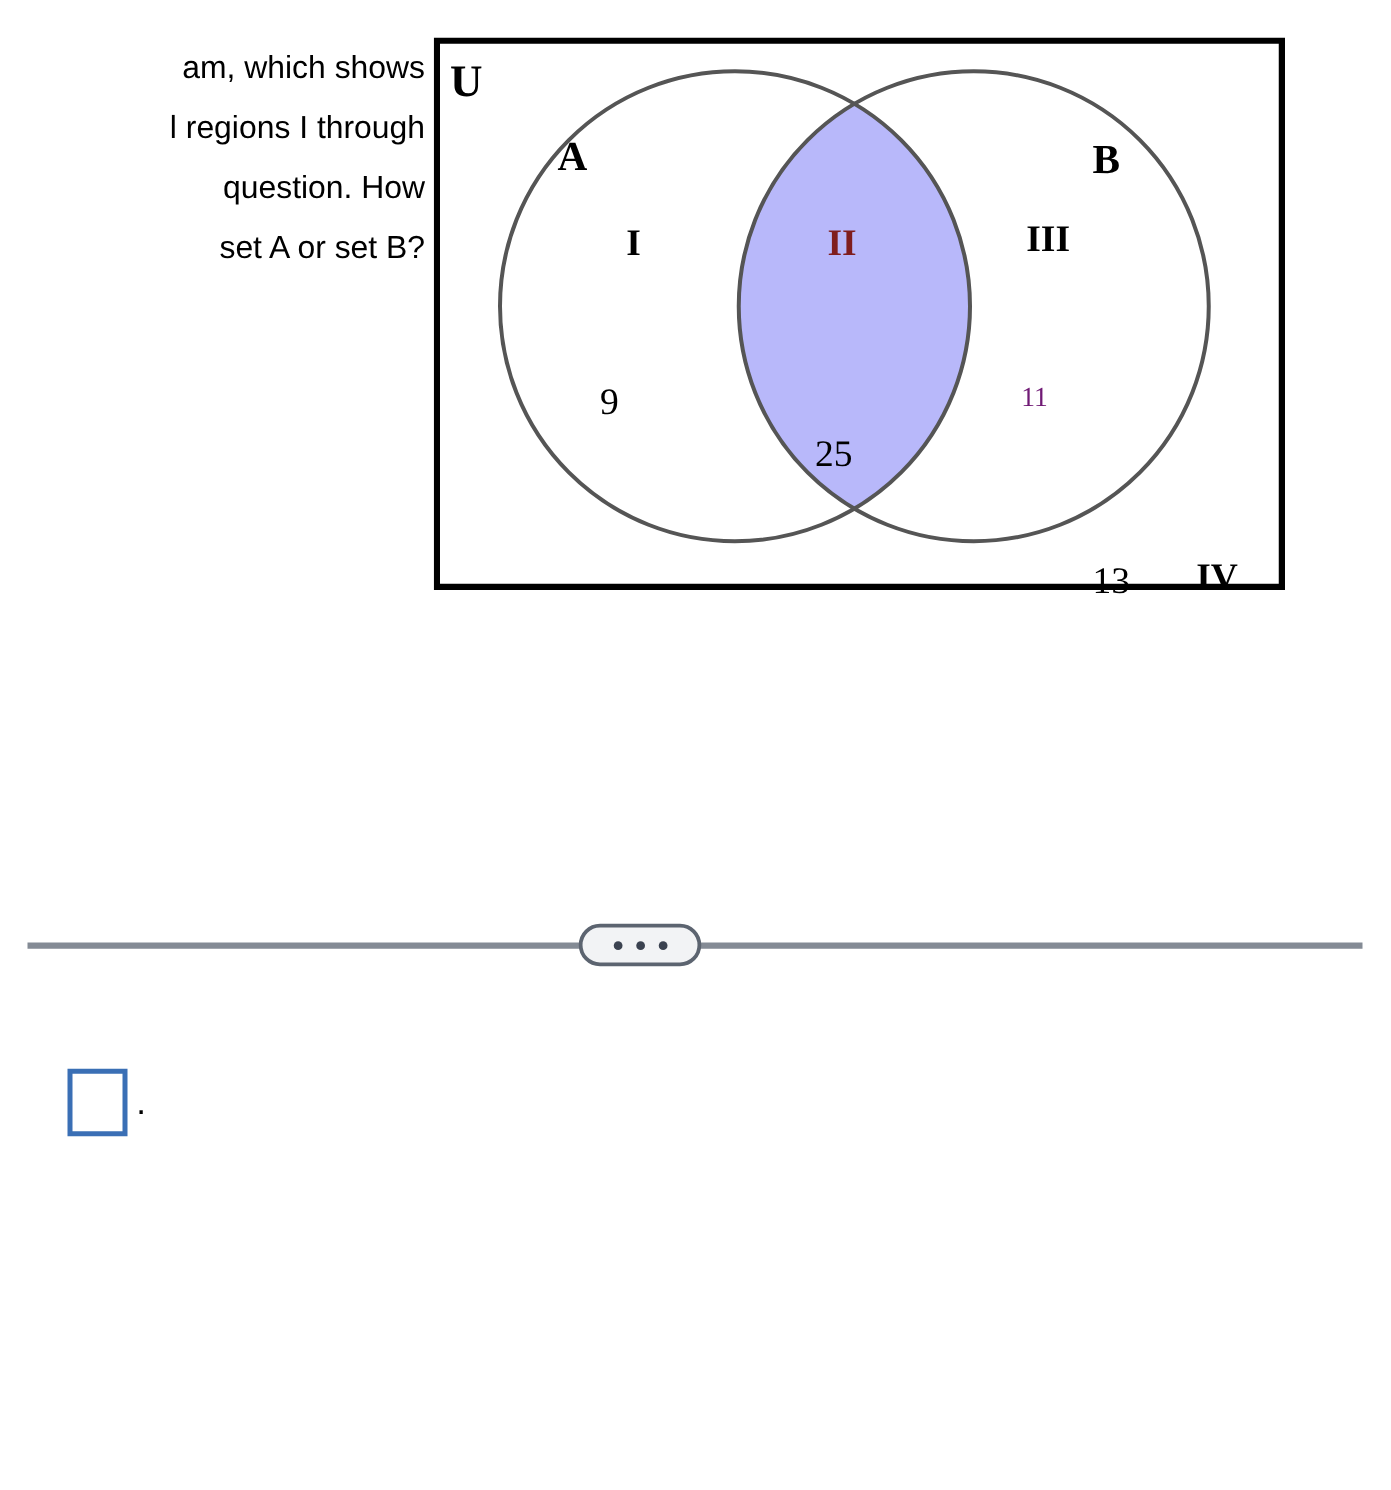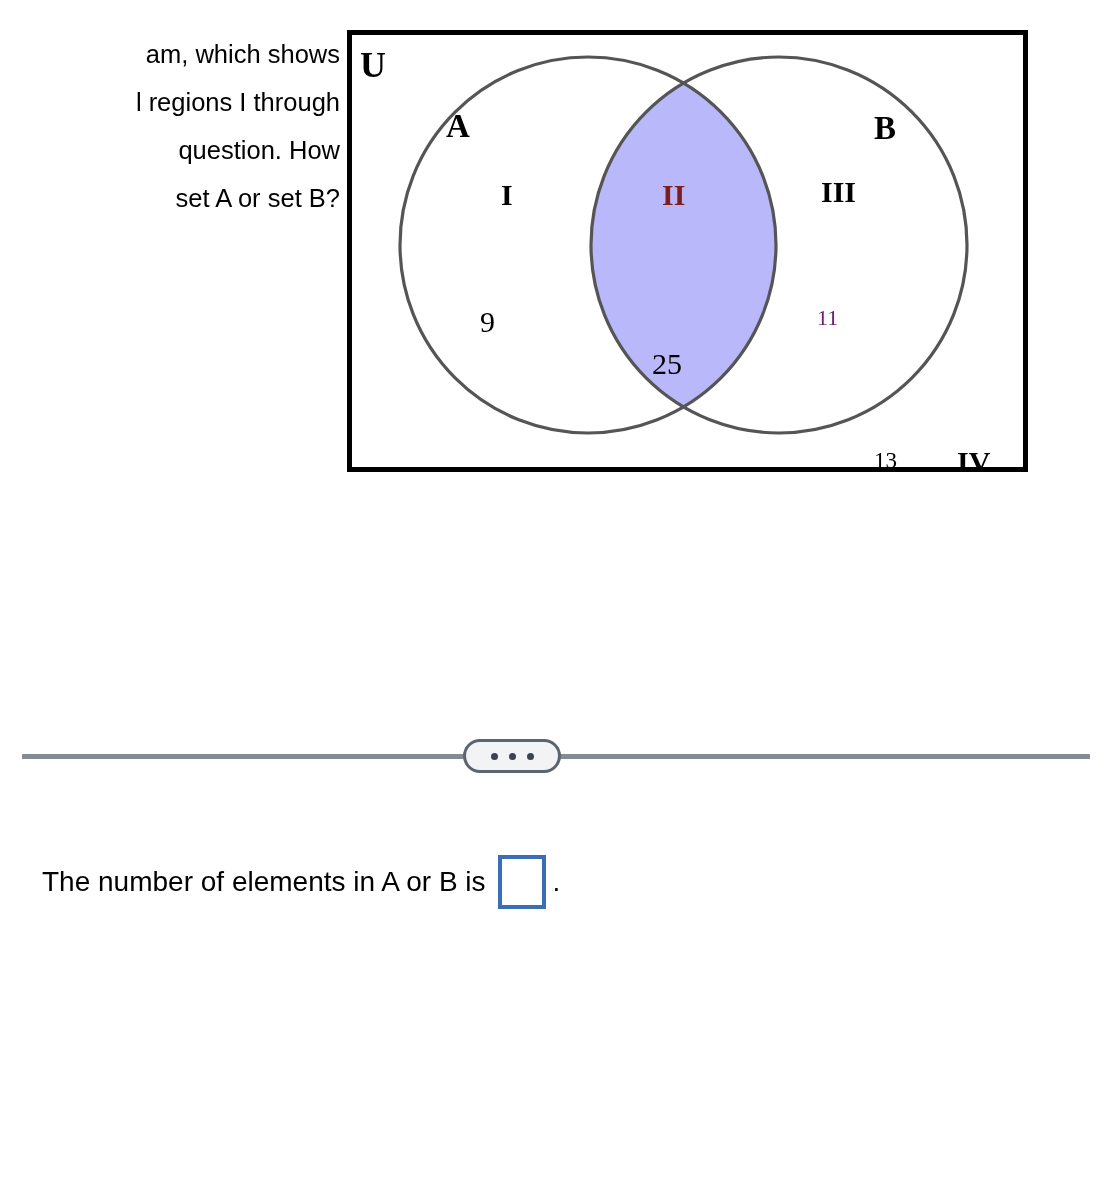--- a/index.html
+++ b/index.html
@@ -162,29 +162,28 @@
   <div style="position:absolute; left:474px; top:145px; font-family:'Liberation Serif', serif; font-weight:bold; font-size:30px; color:#000;">III</div>
 
   <div style="position:absolute; left:610px; top:415px; font-family:'Liberation Serif', serif; font-weight:bold; font-size:30px; color:#000;text-align:center;">IV</div>
 
   <div style="position:absolute; left:133px; top:275px; font-family:'Liberation Serif', serif; font-size:30px; color:#000;">9</div>
 
   <div style="position:absolute; left:305px; top:277px; font-family:'Liberation Serif', serif; font-size:30px; color:#000;margin-top:40px;">25</div>
 
   <div style="position:absolute; left:470px; top:275px; font-family:'Liberation Serif', serif; font-size:22px; color:#701a75;">11</div>
 
-  <div style="position:absolute; left:527px; top:418px; font-family:'Liberation Serif', serif; font-size:23px; color:#000;">13</div>
+  <div style="position:absolute; left:527px; top:418px; font-family:'Liberation Serif', serif; font-size:30px; color:#000;">13</div>
 </div>
 
 <div id="section-divider">
   <div id="divider-line"></div>
   <div id="ellipsis-button">
     <span class="dot"></span>
     <span class="dot"></span>
     <span class="dot"></span>
   </div>
 </div>
 
 <div id="answer-line">
-  <span>The number of elements in A or B is</span>
   <input id="answer-input" type="text" value="" style="">
   <span id="answer-period">.</span>
 </div>
 
 </body></html>

